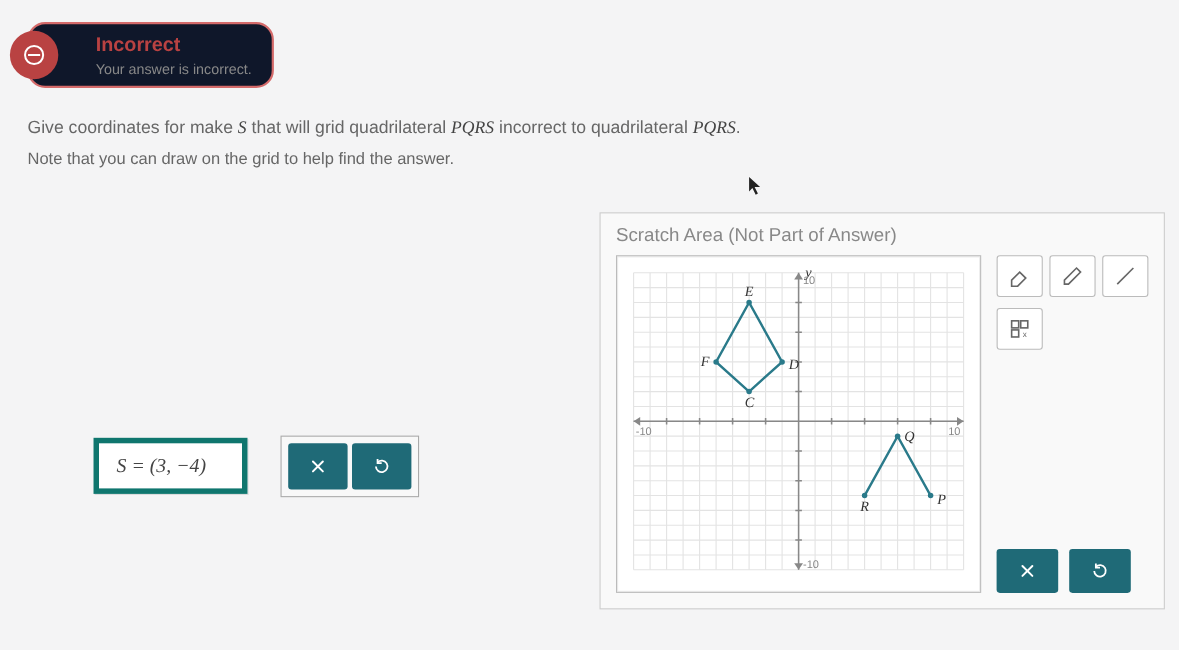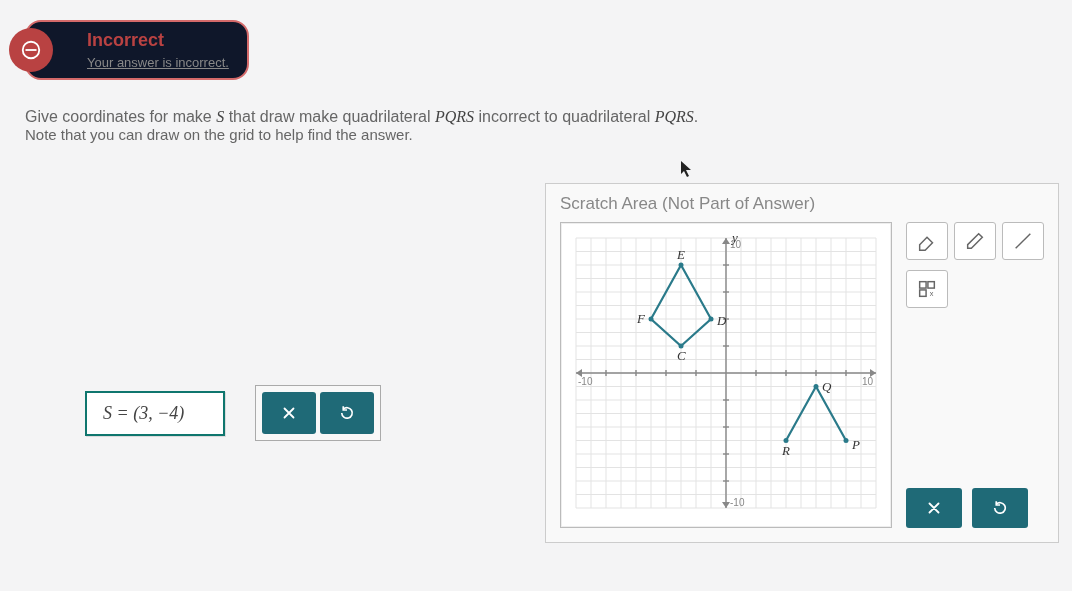--- a/index.html
+++ b/index.html
@@ -36,48 +36,47 @@
   .status-icon svg { width: 22px; height: 22px; }
   .status-title {
     font-size: 18px;
     font-weight: bold;
     color: #b94242;
     margin-bottom: 4px;
   }
   .status-sub {
     font-size: 13px;
     color: #888;
-    text-decoration: underline;
   }
   .question {
     margin-top: 28px;
     font-size: 16px;
     color: #666;
   }
   .question .mathvar { font-style: italic; font-family: "Times New Roman", serif; color:#444; }
   .note {
-    margin-top: 0;
+    margin-top: 10px;
     font-size: 15px;
     color: #666;
   }
   .workspace {
     display: flex;
     margin-top: 40px;
     gap: 20px;
   }
   .left-col {
     flex: 0 0 500px;
     display:flex;
     align-items:center;
     gap:30px;
     padding-top:100px;
     padding-left:60px;
   }
   .answer-box {
-    border: 2px solid #0f766e;
+    border: 5px solid #0f766e;
     background: #fff;
     padding: 10px 16px;
     font-size: 18px;
     font-family: "Times New Roman", serif;
     font-style: italic;
     color: #444;
     min-width: 140px;
     box-shadow: 1px 1px 0 rgba(0,0,0,.1);
   }
   .btn-pair {
@@ -166,21 +165,21 @@
         <circle cx="12" cy="12" r="9" fill="none" stroke="#fff" stroke-width="2"></circle>
         <line x1="6" y1="12" x2="18" y2="12" stroke="#fff" stroke-width="2"></line>
       </svg>
   </div>
   <div class="status-title">Incorrect</div>
   <div class="status-sub">Your answer is incorrect.</div>
 </div>
 
 
 <div class="question">
-  <span>Give coordinates for make </span><span class="mathvar">S</span><span> that draw make quadrilateral </span><span class="mathvar">PQRS</span><span> incorrect to quadrilateral </span><span class="mathvar">PQRS</span><span>.</span>
+  <span>Give coordinates for make </span><span class="mathvar">S</span><span> that will grid quadrilateral </span><span class="mathvar">PQRS</span><span> incorrect to quadrilateral </span><span class="mathvar">PQRS</span><span>.</span>
 </div>
 <div class="note">Note that you can draw on the grid to help find the answer.</div>
 
 <svg class="cursor" width="14" height="18">
     <path d="M1 1 L1 14 L4 11 L7 17 L9 16 L6 10 L11 10 Z" fill="#222"></path>
   </svg>
 
 <div class="workspace">
   <div class="left-col">
     <div class="answer-box">S = (3, −4)</div>

